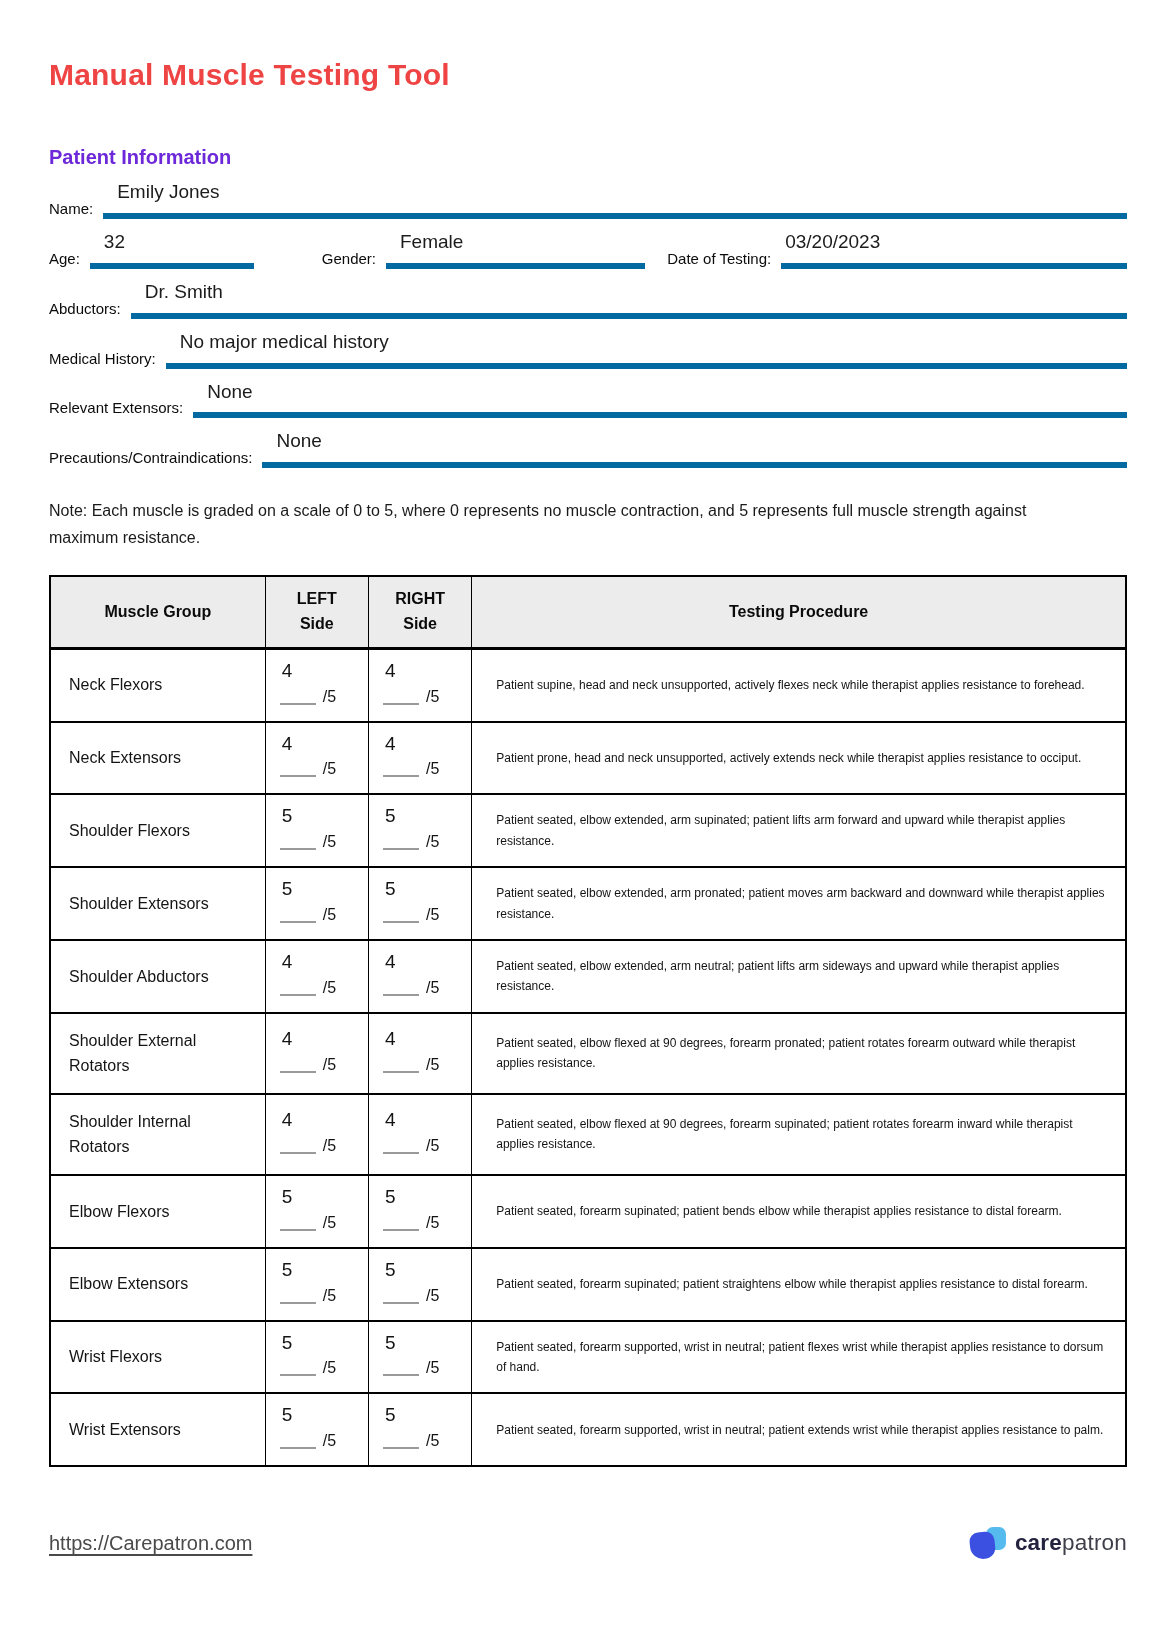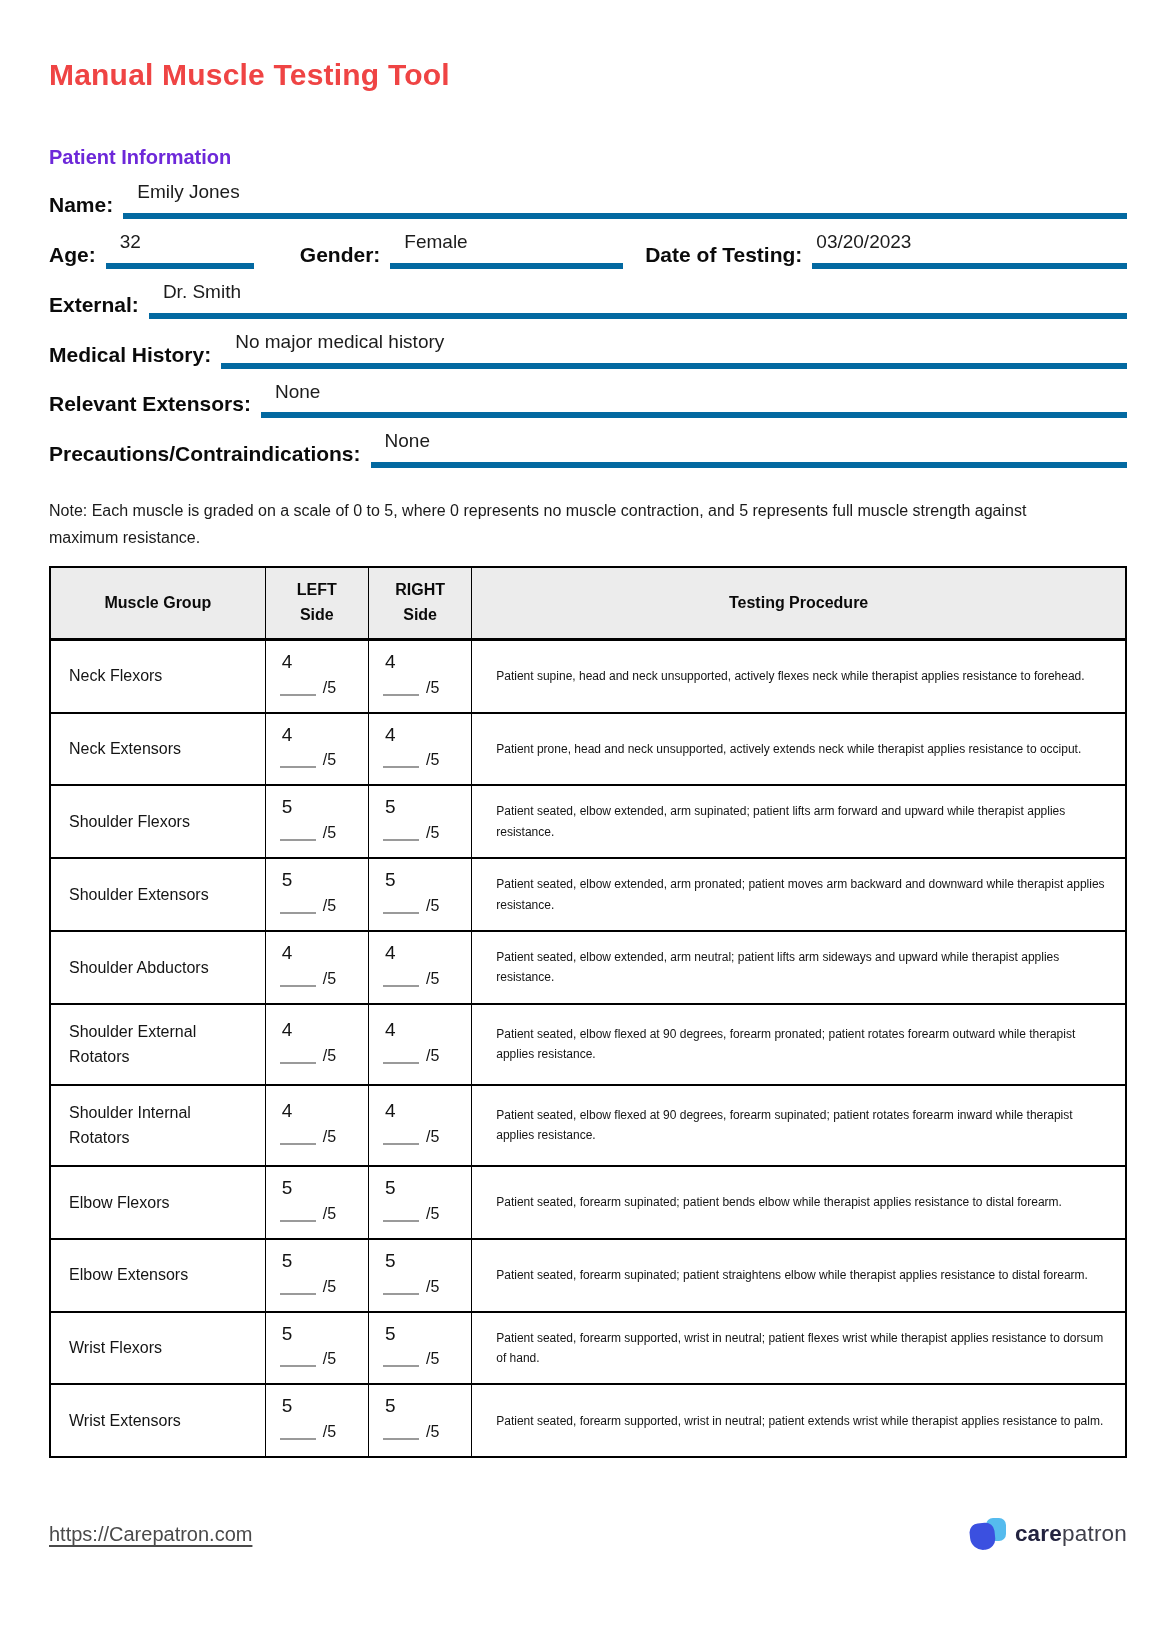--- a/index.html
+++ b/index.html
@@ -13,34 +13,34 @@
 
   
   .doc-title {
     text-align: left; font-size: 30px; font-weight: bold;
     color: #ef4444; letter-spacing: 0.2px; margin-bottom: 54px;
   }
 
   
   .pi-heading { font-size: 20px; font-weight: bold; color: #6d28d9; }
   .field { display: flex; align-items: flex-end; margin-top: 13px; }
-  .flabel { font-weight: bold; font-size: 21px; white-space: nowrap; padding-bottom: 2px; color: #0b0b0b; }
+  .flabel { font-weight: normal; font-size: 15px; white-space: nowrap; padding-bottom: 2px; color: #0b0b0b; }
   .fline { flex: 1 1 auto; margin-left: 10px; border-bottom: 6px solid #0369a1; min-height: 34px; display: flex; align-items: flex-end; }
   .fvalue { font-size: 19px; color: #1c1c1c; padding: 0 0 10px 14px; line-height: 1.1; }
   .field-row3 { display: flex; width: 100%; }
   .f-age   { width: 19%; }
-  .f-gender{ width: 30%; margin-left: 46px; }
+  .f-gender{ width: 30%; margin-left: 68px; }
   .f-date  { flex: 1 1 auto; margin-left: 22px; }
   .f-date .fvalue { padding-left: 4px; }
 
   
   .note { margin-top: 30px; font-size: 16px; line-height: 1.65; color: #1a1a1a; max-width: 1040px; }
 
   
-  table.mmt { width: 100%; border-collapse: collapse; margin-top: 15px; border: 2.5px solid #000; }
+  table.mmt { width: 100%; border-collapse: collapse; margin-top: 24px; border: 2.5px solid #000; }
   table.mmt th, table.mmt td { border: 1.5px solid #000; }
   table.mmt thead th {
     background: #ececec; font-weight: bold; font-size: 16px;
     text-align: center; vertical-align: middle; padding: 10px 6px;
     border-bottom: 3px solid #000; line-height: 1.55; color: #0b0b0b;
   }
   table.mmt td { border-top-width: 2px; border-bottom-width: 2px; vertical-align: middle; }
   .col-muscle { width: 20%; padding: 14px 10px 14px 18px; font-size: 16px; line-height: 1.6; color: #141414; }
   .col-score  { width: 9.6%; padding: 10px 8px 12px 14px; }
   .col-proc   { width: 60.8%; padding: 14px 18px 14px 24px; font-size: 12px; line-height: 1.7; color: #141414; }
@@ -93,21 +93,21 @@
       </div>
       <div class="field f-date">
         <span class="flabel">Date of Testing:</span>
         <span class="fline">
           <span class="fvalue">03/20/2023</span>
         </span>
       </div>
     </div>
 
     <div class="field">
-      <span class="flabel">External:</span>
+      <span class="flabel">Abductors:</span>
       <span class="fline">
         <span class="fvalue">Dr. Smith</span>
       </span>
     </div>
 
     <div class="field">
       <span class="flabel">Medical History:</span>
       <span class="fline">
         <span class="fvalue">No major medical history</span>
       </span>

